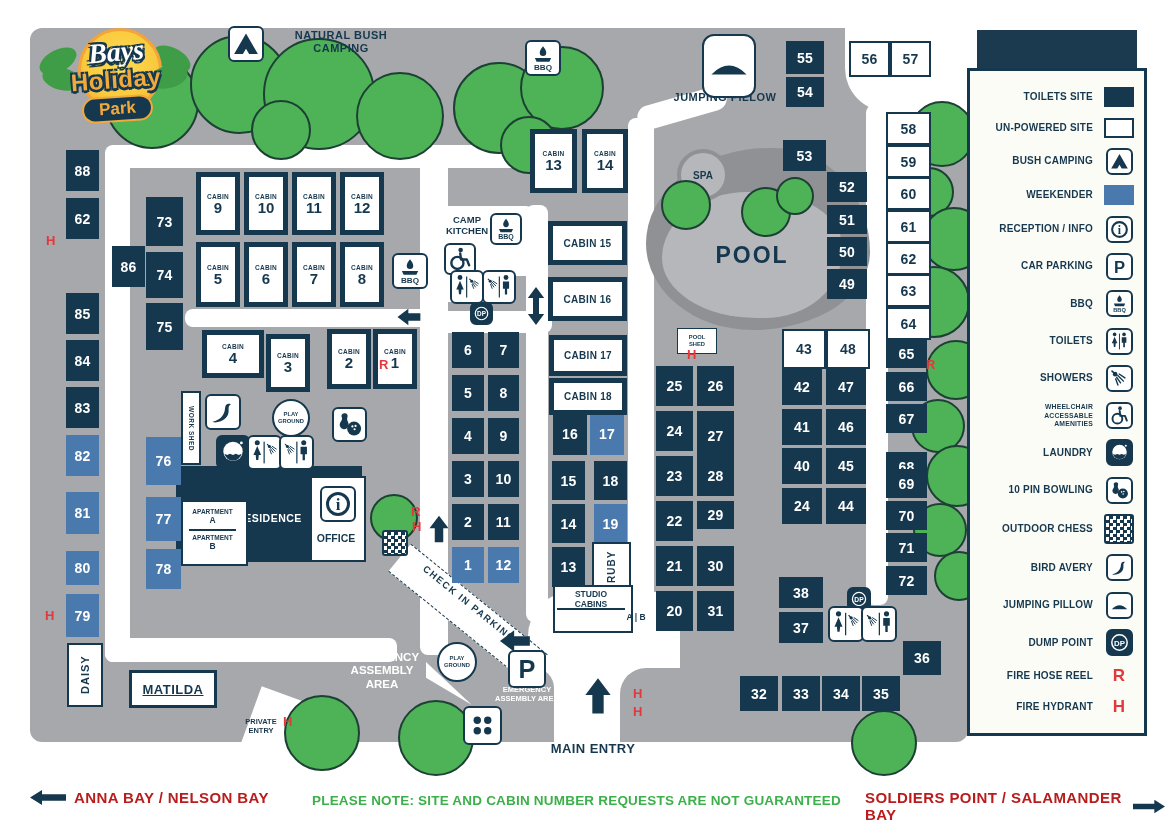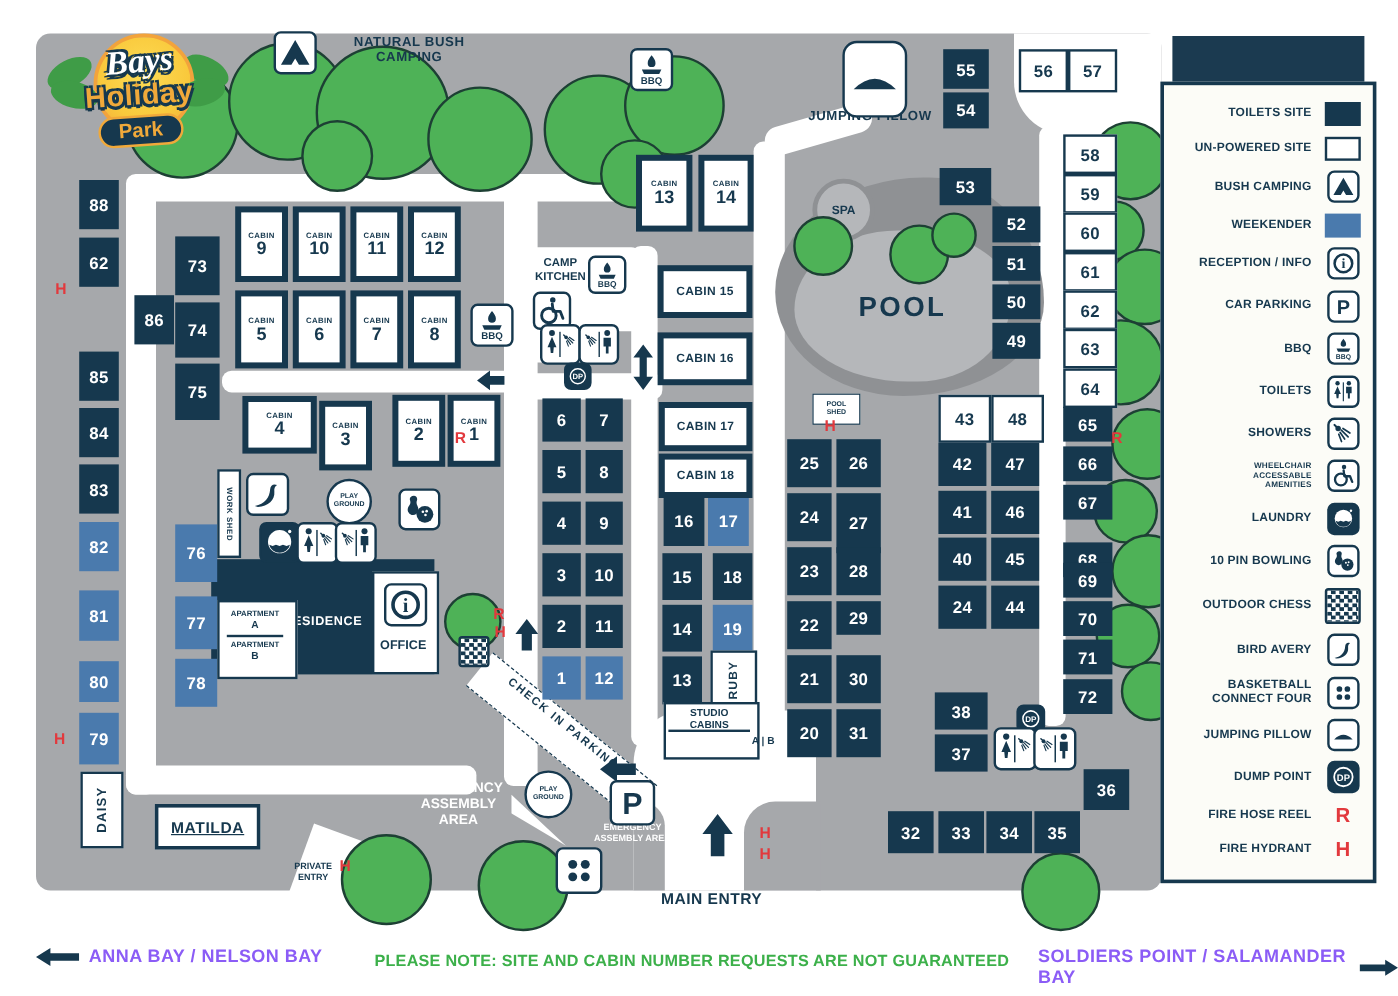--- a/index.html
+++ b/index.html
@@ -64,21 +64,21 @@
   #logo .sun{position:absolute;left:42px;top:8px;width:78px;height:78px;border-radius:50%;background:radial-gradient(circle at 50% 40%,#fddc55,#f9c93c 60%,#f2a33c);border:3px solid #f2a33c;}
   .palm{position:absolute;width:40px;height:22px;background:#3f9c47;border-radius:50%;}
   .palm.p1{left:2px;top:30px;transform:rotate(-28deg);}
   .palm.p2{left:116px;top:28px;transform:rotate(28deg);}
   .palm.p3{left:6px;top:48px;transform:rotate(14deg);}
   .palm.p4{left:112px;top:46px;transform:rotate(-14deg);}
   #logo .l1{position:absolute;left:0;top:16px;width:160px;text-align:center;font-family:"Liberation Serif",serif;font-style:italic;font-weight:bold;font-size:28px;color:#fff;transform:rotate(-5deg);text-shadow:-2px -2px 0 #16384e,2px -2px 0 #16384e,-2px 2px 0 #16384e,2px 2px 0 #16384e,0 4px 0 #16384e;}
   #logo .l2{position:absolute;left:0;top:46px;width:160px;text-align:center;font-weight:bold;font-size:24px;color:#f0a93a;transform:rotate(-4deg);letter-spacing:.5px;text-shadow:-2px -2px 0 #16384e,2px -2px 0 #16384e,-2px 2px 0 #16384e,2px 2px 0 #16384e,0 3px 0 #16384e;}
   #logo .l3{position:absolute;left:46px;top:76px;padding:1px 15px;background:#16384e;border:2px solid #f0a93a;border-radius:13px;font-weight:bold;font-size:17px;color:#f0a93a;transform:rotate(-4deg);}
   
-  .fline{position:absolute;display:flex;align-items:center;gap:8px;font-weight:bold;color:#8b5cf6;font-size:15px;letter-spacing:.4px;}
+  .fline{position:absolute;display:flex;align-items:center;gap:8px;font-weight:bold;color:#b91c1c;font-size:15px;letter-spacing:.4px;}
   .farr{width:36px;height:15px;display:flex;}
   .farr svg{width:100%;height:100%;}
   #f-note{position:absolute;font-weight:bold;font-size:13.5px;color:#3cb04a;letter-spacing:.2px;}
 </style>
 </head>
 <body>
 
 <div id="stage">
   <div id="map">
     <div id="map-base"></div>
@@ -737,34 +737,20 @@
         <span class="llabel">BIRD AVERY</span>
         <span class="licon">
           <span class="ltile">
             <svg viewBox="0 0 24 24">
               <path d="M3.5 19.8c6.7-1.3 9.8-5.6 10.2-11.2.2-2.7 2.2-3.9 4.6-2.9-1.6.9-2 2.4-1.8 4.5.5 5.7-4.1 9.6-11 10.2Z" fill="#16384e"></path>
             </svg>
           </span>
         </span>
       </div>
       <div class="lrow">
-        <span class="llabel">BASKETBALL
-CONNECT FOUR</span>
-        <span class="licon">
-          <span class="ltile">
-            <svg viewBox="0 0 24 24">
-              <circle cx="8.2" cy="8.2" r="2.7" fill="#16384e"></circle>
-              <circle cx="15.8" cy="8.2" r="2.7" fill="#16384e"></circle>
-              <circle cx="8.2" cy="15.8" r="2.7" fill="#16384e"></circle>
-              <circle cx="15.8" cy="15.8" r="2.7" fill="#16384e"></circle>
-            </svg>
-          </span>
-        </span>
-      </div>
-      <div class="lrow">
         <span class="llabel">JUMPING PILLOW</span>
         <span class="licon">
           <span class="ltile">
             <svg viewBox="0 0 24 24">
               <path d="M3.2 16.2q8.8-8.8 17.6 0Z" fill="#16384e"></path>
             </svg>
           </span>
         </span>
       </div>
       <div class="lrow">

